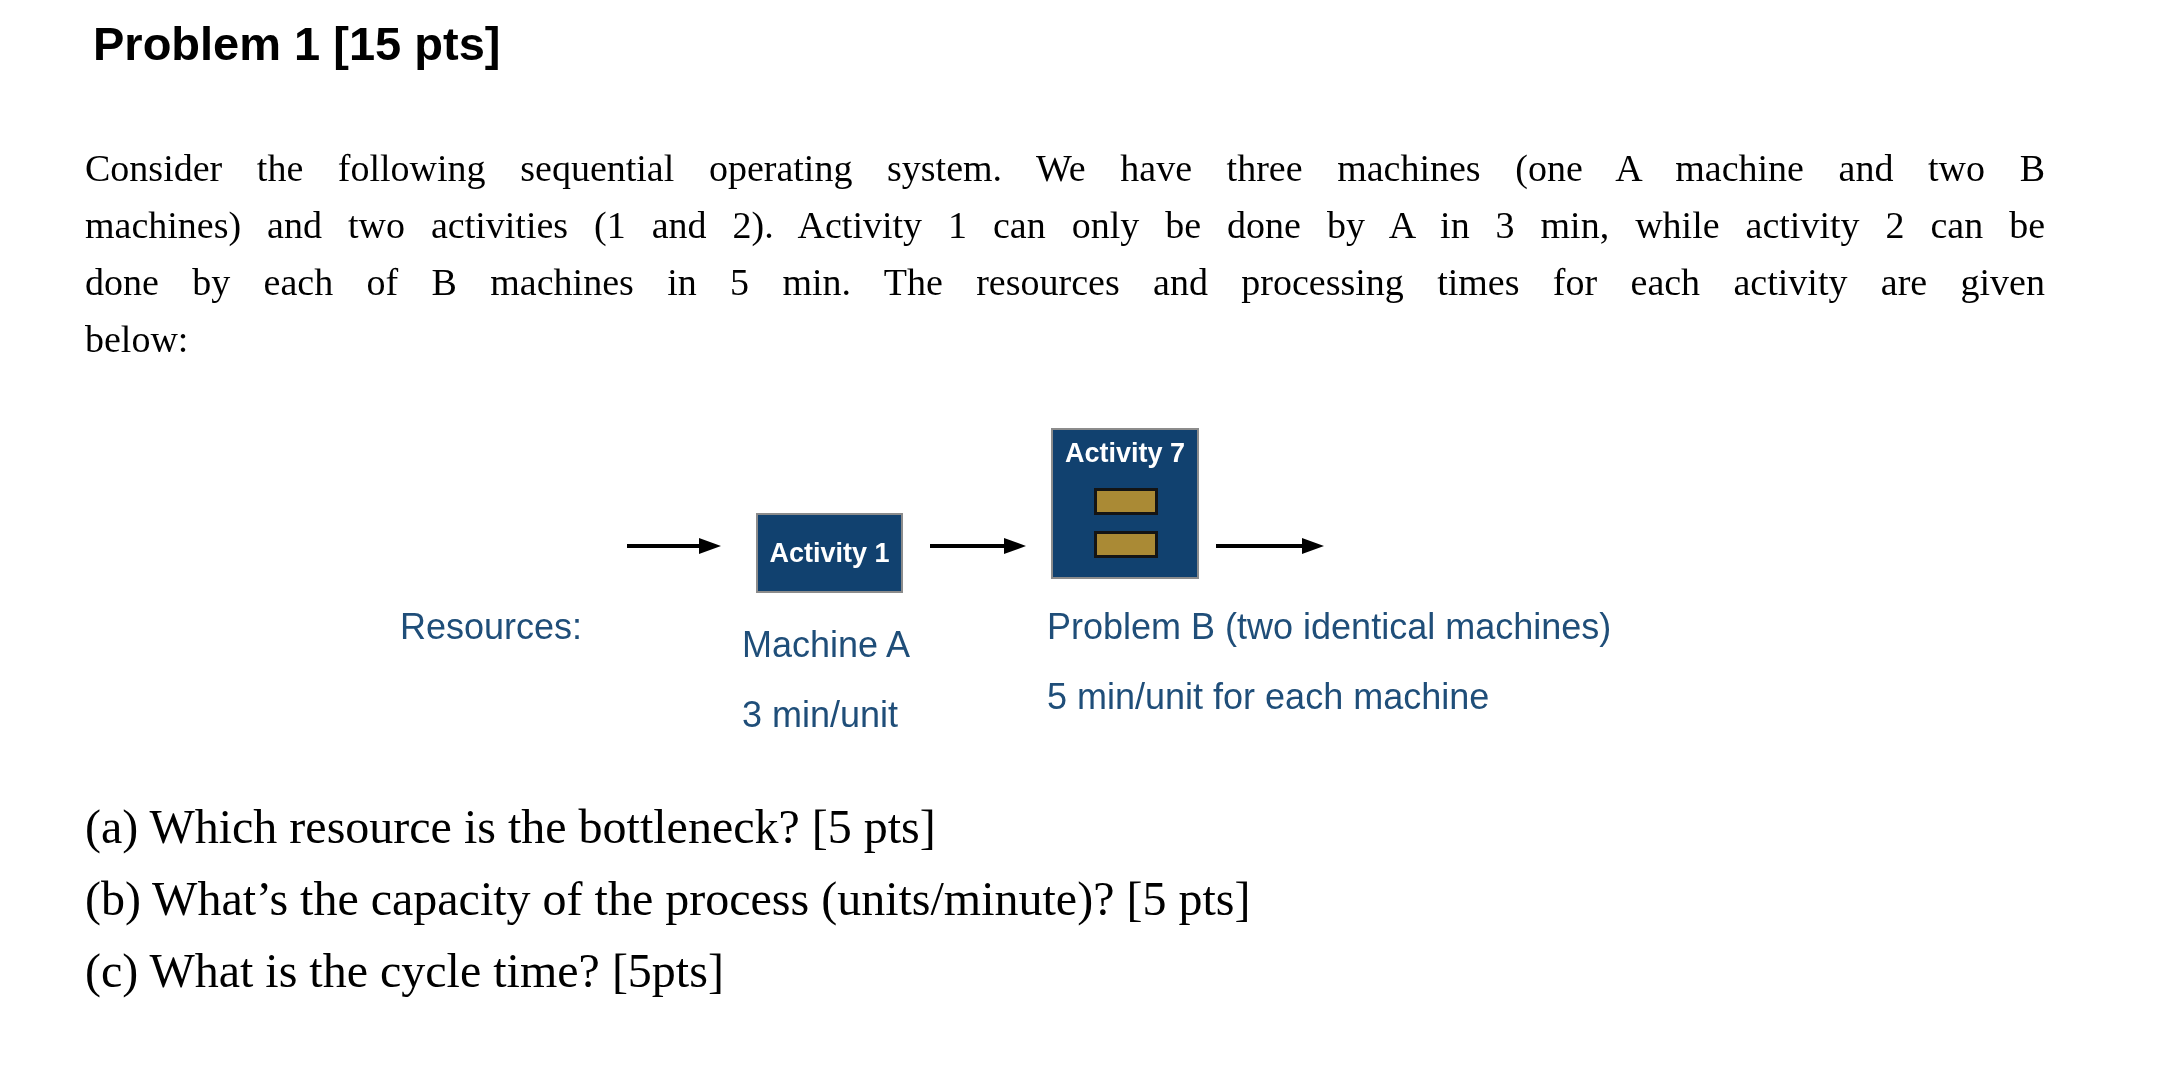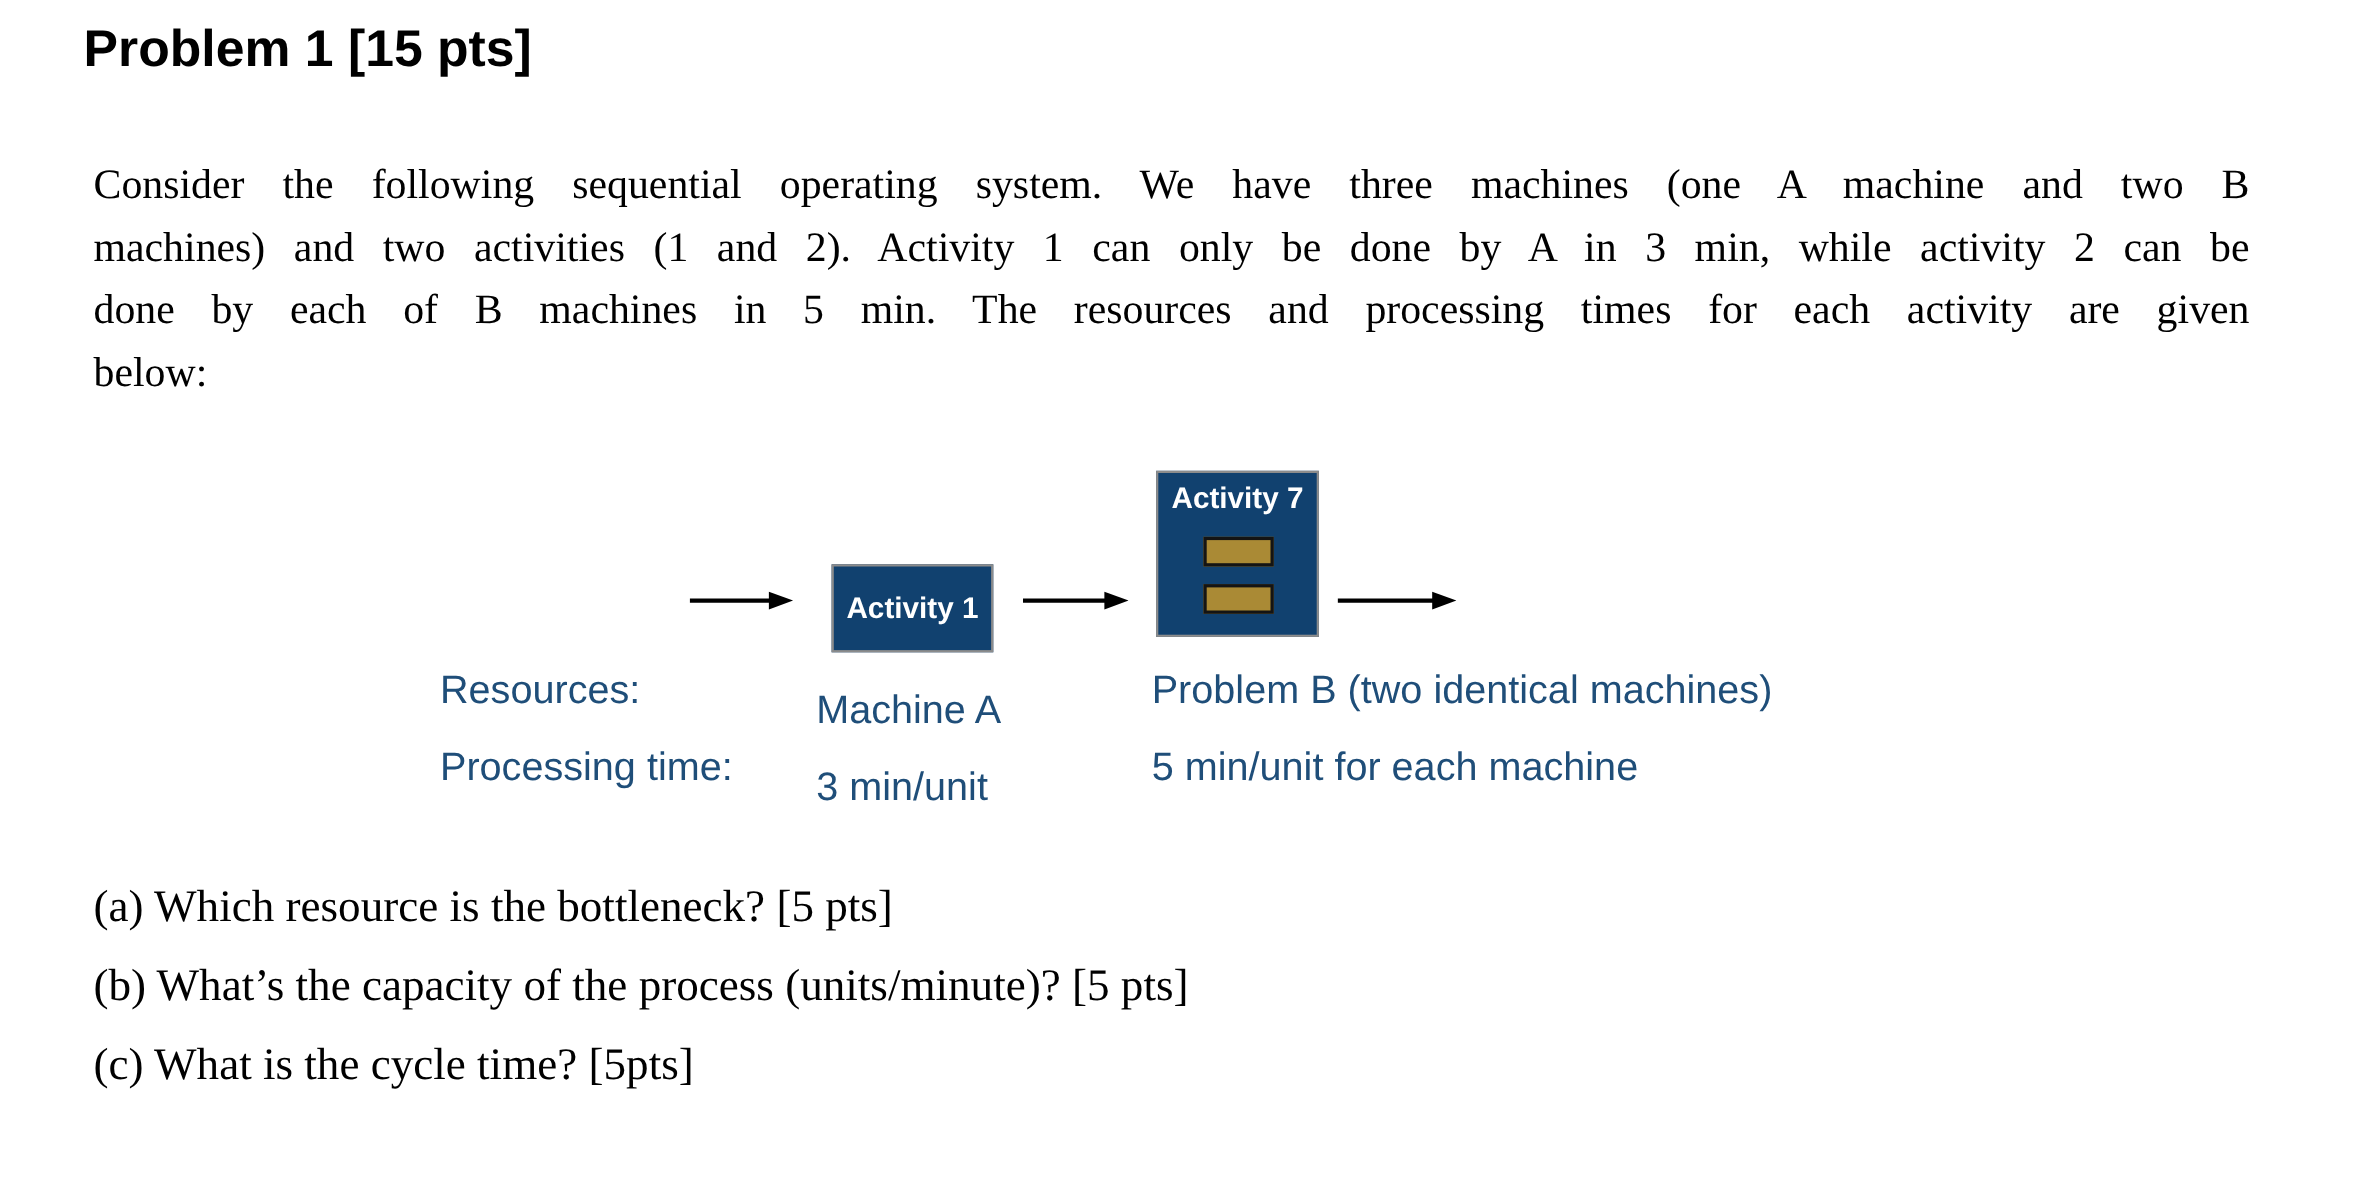--- a/index.html
+++ b/index.html
@@ -16,21 +16,21 @@
   html, body { background: var(--background); }
   .page {
     position: relative;
     width: 2161px;
     height: 1075px;
     background: var(--background);
     overflow: hidden;
   }
   .title {
     position: absolute;
-    left: 76px;
+    left: 93px;
     top: 16px;
     font-family: "Liberation Sans", sans-serif;
     font-size: 47px;
     font-weight: bold;
     color: var(--body-text);
     white-space: nowrap;
   }
   .para {
     position: absolute;
     left: 85px;
@@ -83,21 +83,21 @@
   .row-resources { top: 606px; }
   .row-processing { top: 676px; }
   .col-label { left: 400px; }
   .col-a { left: 742px; margin-top: 18px; }
   .col-b { left: 1047px; }
   
   .question {
     position: absolute;
     left: 85px;
     font-family: "Liberation Serif", serif;
-    font-size: 41px;
+    font-size: 48px;
     color: var(--body-text);
     white-space: nowrap;
   }
   .q-a { top: 799px; }
   .q-b { top: 871px; }
   .q-c { top: 943px; }
 </style>
 </head>
 <body>
 
@@ -134,21 +134,20 @@
 
   <svg class="flow-arrow" style="left:1216px; top:534px;" width="108" height="24" viewBox="0 0 108 24">
     <line x1="0" y1="12" x2="88" y2="12" stroke="currentColor" stroke-width="4"></line>
     <polygon points="108,12 86,4 86,20" fill="currentColor"></polygon>
   </svg>
 
   <span class="res-text row-resources col-label">Resources:</span>
   <span class="res-text row-resources col-a">Machine A</span>
   <span class="res-text row-resources col-b">Problem B (two identical machines)</span>
 
-  <span class="res-text row-processing col-label">Processing time:</span>
   <span class="res-text row-processing col-a">3 min/unit</span>
   <span class="res-text row-processing col-b">5 min/unit for each machine</span>
 
   <div class="question q-a">(a) Which resource is the bottleneck? [5 pts]</div>
   <div class="question q-b">(b) What’s the capacity of the process (units/minute)? [5 pts]</div>
   <div class="question q-c">(c) What is the cycle time? [5pts]</div>
 
 </div>
 
 </body></html>

